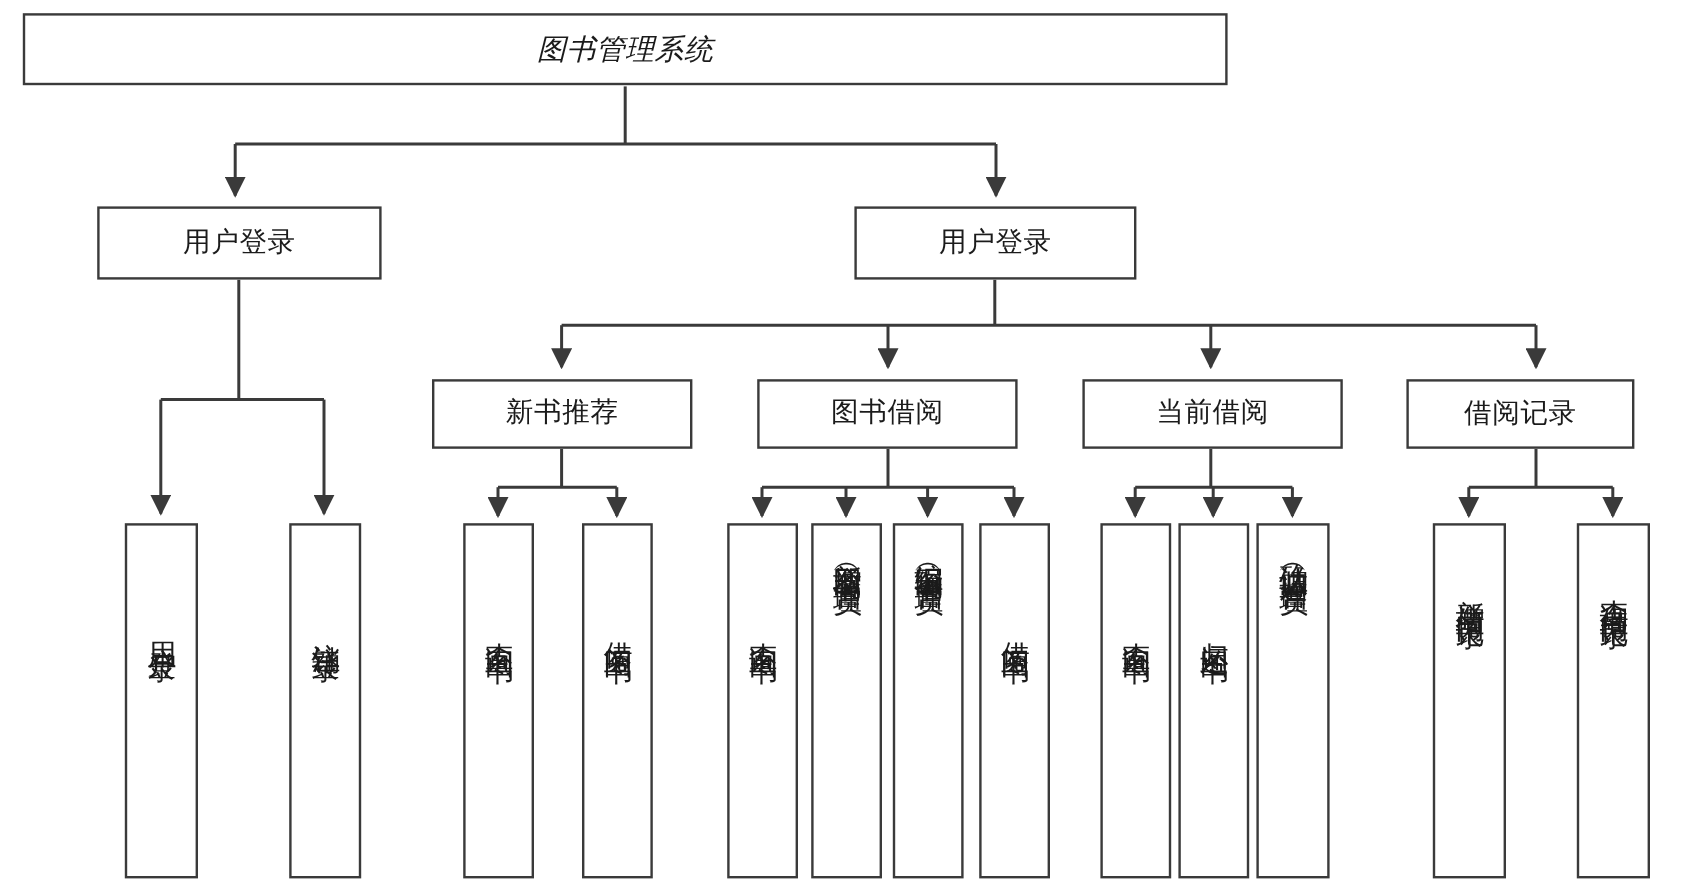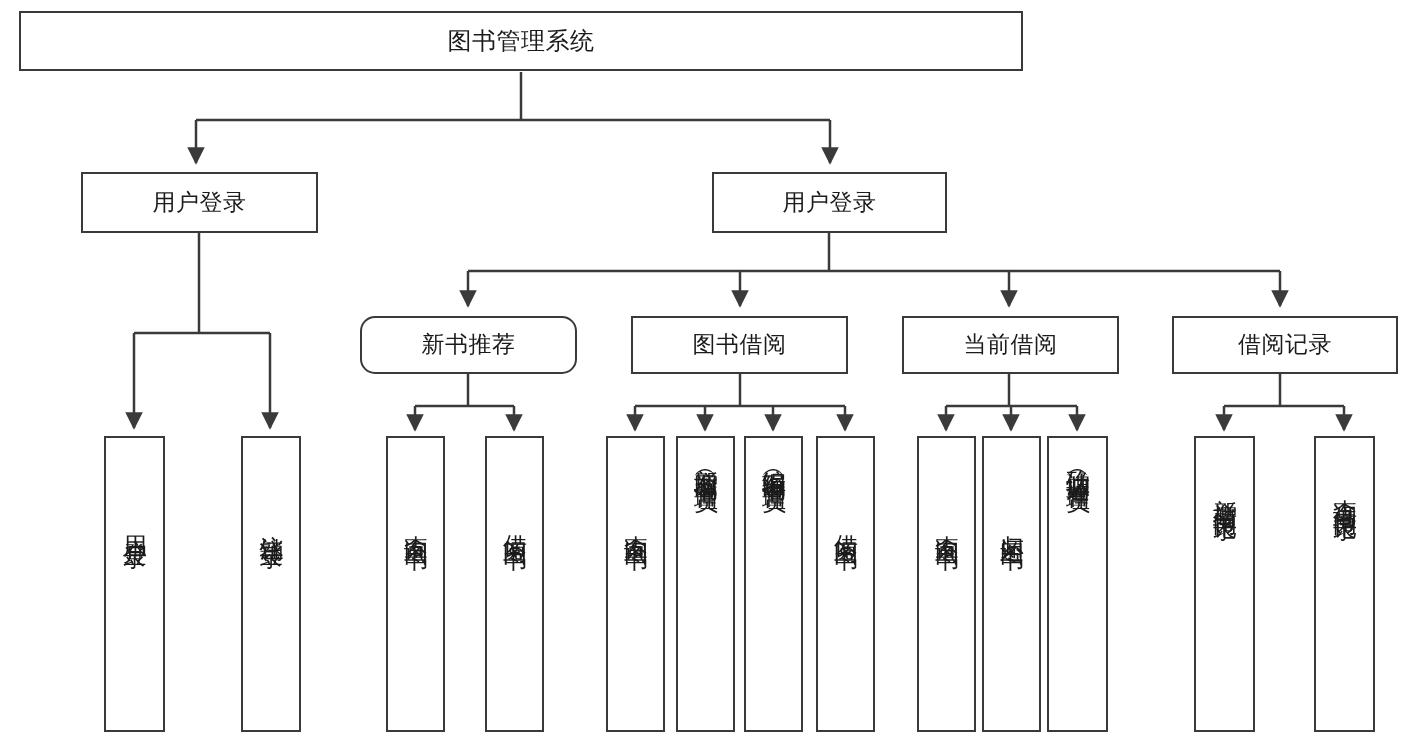--- a/index.html
+++ b/index.html
@@ -39,20 +39,21 @@
     text-align: center;
     line-height: 1.12;
     letter-spacing: 0.5px;
   }
   
   .node.h .lbl {
     font-size: 23px;
   }
   .node.root .lbl {
     font-size: 24px;
+    font-style: italic;
   }
   
   .node.v {
     align-items: flex-start;
     justify-content: center;
     padding-top: 0;
   }
   .node.v .lbl {
     writing-mode: vertical-rl;
     text-orientation: upright;
@@ -134,30 +135,30 @@
     <span class="lbl">图书管理系统</span>
   </div>
 
   <div class="node h" style="left:81px; top:172px; width:237px; height:61px;">
     <span class="lbl">用户登录</span>
   </div>
   <div class="node h" style="left:712px; top:172px; width:235px; height:61px;">
     <span class="lbl">用户登录</span>
   </div>
 
-  <div class="node h" style="left:360px; top:316px; width:217px; height:58px;border-radius:15px;">
+  <div class="node h" style="left:360px; top:316px; width:217px; height:58px;">
     <span class="lbl">新书推荐</span>
   </div>
   <div class="node h" style="left:631px; top:316px; width:217px; height:58px;">
     <span class="lbl">图书借阅</span>
   </div>
   <div class="node h" style="left:902px; top:316px; width:217px; height:58px;">
     <span class="lbl">当前借阅</span>
   </div>
-  <div class="node h" style="left:1172px; top:316px; width:226px; height:58px;font-family:Liberation Serif, serif;">
+  <div class="node h" style="left:1172px; top:316px; width:190px; height:58px;font-family:Liberation Serif, serif;">
     <span class="lbl">借阅记录</span>
   </div>
 
   <div class="node v" style="left:104px; top:436px; width:61px; height:296px; padding-top:78px;">
     <span class="lbl">用户登录</span>
   </div>
   <div class="node v" style="left:241px; top:436px; width:60px; height:296px; padding-top:78px;">
     <span class="lbl">注销登录</span>
   </div>
 

